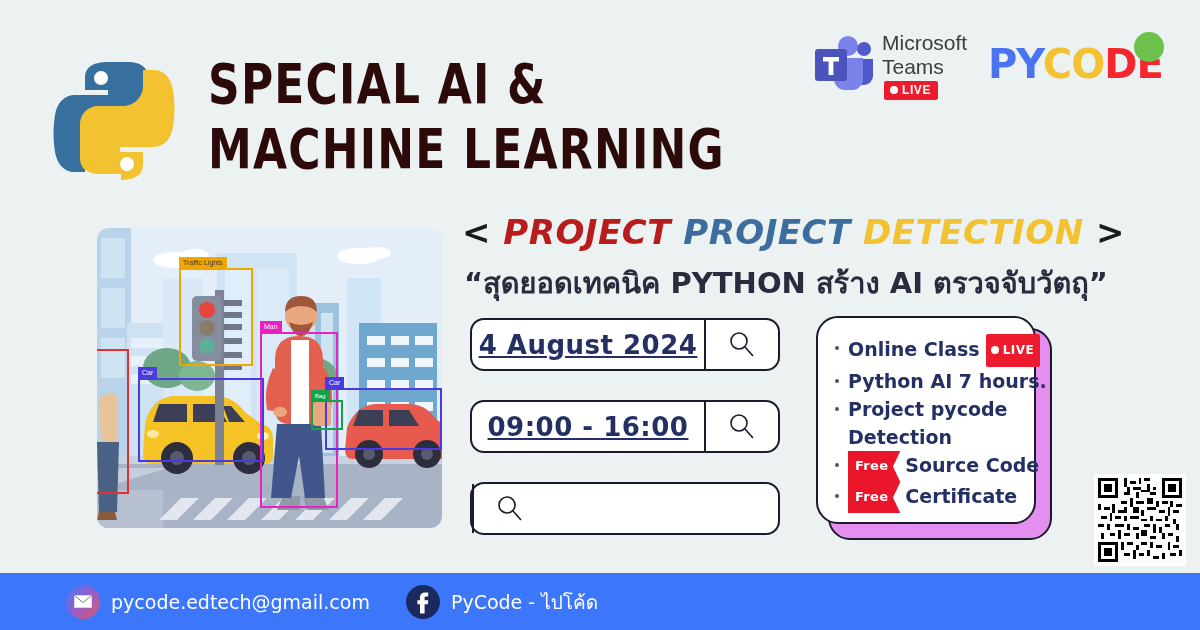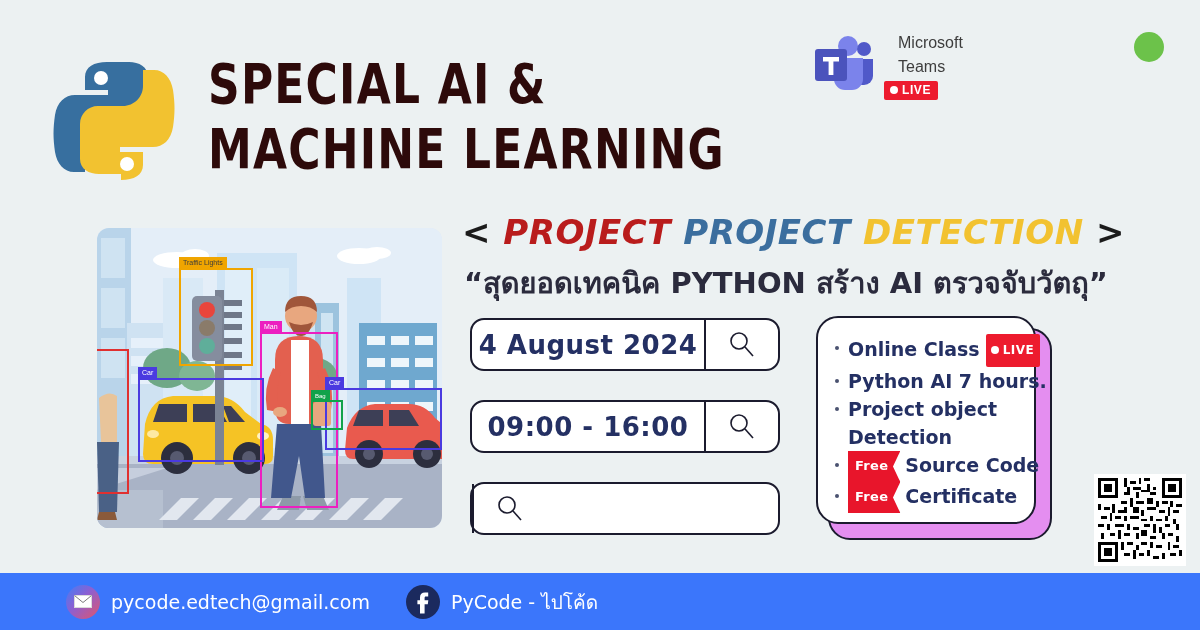--- a/index.html
+++ b/index.html
@@ -17,22 +17,22 @@
   .title-line{
     font-family:"DejaVu Sans", sans-serif;
     font-weight:700;color:#2d0a0a;
     font-size:55px;line-height:65px;letter-spacing:1.5px;
     transform:scaleX(.80);transform-origin:left center;
     white-space:nowrap;
   }
 
   .teams-logo{position:absolute;left:812px;top:34px;width:170px;height:62px;}
   .teams-mark{position:absolute;left:0;top:0;width:62px;height:56px;}
-  .teams-text{position:absolute;left:86px;top:-3px;color:#3d3d3d;
-    font-size:16px;line-height:24px;font-weight:400;}
+  .teams-text{position:absolute;left:70px;top:-3px;color:#3d3d3d;
+    font-size:21px;line-height:24px;font-weight:400;}
   .live-badge{
     position:absolute;left:884px;top:81px;
     background:#ed1b2e;color:#fff;border-radius:2px;
     font-size:12px;font-weight:700;letter-spacing:.6px;
     padding:2px 7px 3px 6px;display:flex;align-items:center;gap:4px;
   }
   .live-badge .dot{width:8px;height:8px;border-radius:50%;background:#fff;display:block;}
 
   .pycode-logo{position:absolute;left:988px;top:41px;
     font-size:40px;font-weight:700;letter-spacing:-1px;
@@ -70,20 +70,21 @@
   
   .pill{
     position:absolute;width:310px;height:53px;
     background:#fff;border:2px solid #1b1b2e;border-radius:14px;
     display:flex;align-items:stretch;box-sizing:border-box;
   }
   .pill .pill-text{
     flex:1;display:flex;align-items:center;justify-content:center;
     font-size:26px;font-weight:700;color:#243063;letter-spacing:.5px;
     font-family:"DejaVu Sans", sans-serif;
+    text-decoration:underline;
   }
   .pill .pill-icon{
     width:72px;border-left:2px solid #1b1b2e;
     display:flex;align-items:center;justify-content:center;
   }
   .pill-wrap{position:absolute;}
 
   
   .feat-shadow{
     position:absolute;left:828px;top:328px;width:220px;height:208px;
@@ -169,20 +170,23 @@
     <div class="teams-text">
       <div>Microsoft</div>
       <div>Teams</div>
     </div>
   </div>
   <div class="live-badge">
     <span class="dot"></span>
     <span>LIVE</span>
   </div>
 
+  <div class="pycode-logo">
+    <span id="pc1" style="color: rgb(74, 115, 240);">PY</span><span id="pc2" style="color: rgb(242, 194, 48);">CO</span><span id="pc3" style="color: rgb(245, 38, 45);">DE</span>
+  </div>
   <div class="pycode-dot" id="pcdot" style="background: rgb(108, 194, 74);"></div>
 
   <div class="illus">
     <svg viewBox="0 0 345 300" width="345" height="300">
       <rect width="345" height="300" fill="#e4eef8"></rect>
 
       <rect x="0" y="0" width="34" height="300" fill="#b9d4ea"></rect>
       <rect x="4" y="10" width="24" height="40" fill="#cfe3f2"></rect>
       <rect x="4" y="60" width="24" height="40" fill="#cfe3f2"></rect>
       <rect x="4" y="110" width="24" height="40" fill="#cfe3f2"></rect>
@@ -367,21 +371,21 @@
   </div>
 
   <div class="feat-shadow" id="featshadow" style="background: rgb(228, 142, 240);"></div>
   <div class="feat">
     <ul id="feat-list">
         <li class="bullet"><span>Online Class</span><span class="mini-live">
             <span class="dot"></span>
             <span>LIVE</span>
           </span></li>
         <li class="bullet"><span>Python AI 7 hours.</span></li>
-        <li class="bullet"><span>Project object</span></li>
+        <li class="bullet"><span>Project pycode</span></li>
         <li class="nobullet"><span>Detection</span></li>
         <li class="bullet"><span class="free-tag">Free</span><span>Source Code</span></li>
         <li class="bullet"><span class="free-tag">Free</span><span>Certificate</span></li>
       </ul>
   </div>
 
   <div class="qr">
     <svg viewBox="0 0 29 29" width="84" height="84" shape-rendering="crispEdges">
       <rect width="29" height="29" fill="#fff"></rect>
       <g fill="#000">

